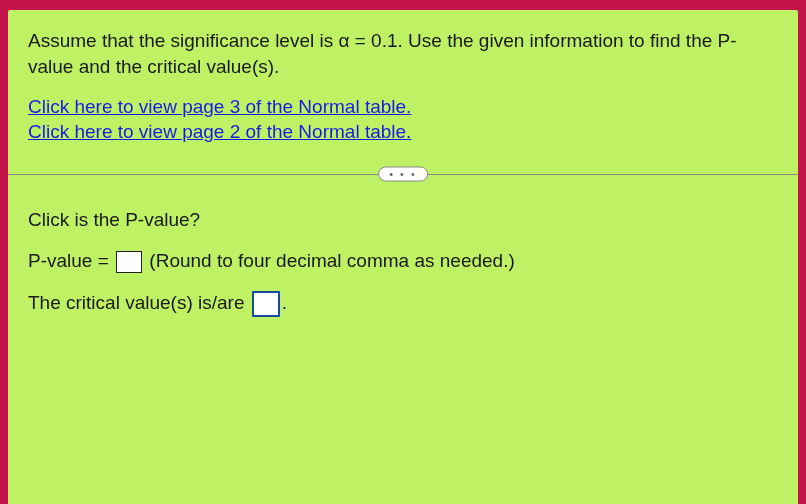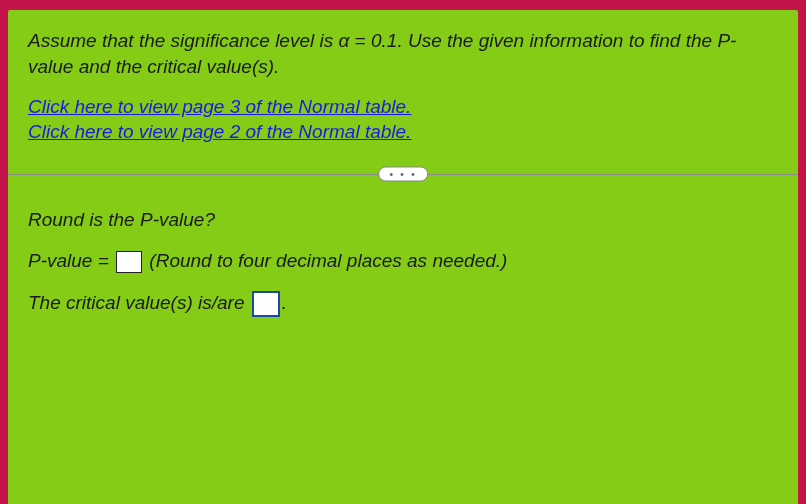--- a/index.html
+++ b/index.html
@@ -9,30 +9,29 @@
     }
     body {
       font-family: Arial, Helvetica, sans-serif;
       background: #c4154a;
       width: 806px;
       height: 504px;
       overflow: hidden;
       padding: 10px 8px 0 8px;
     }
     .page {
-      background: #84cc16;
+      background: #bef264;
       width: 100%;
       height: 100%;
       padding: 18px 20px 16px 20px;
       font-size: 19px;
       line-height: 1.35;
       color: #1a1a1a;
       position: relative;
       border-radius: 2px 2px 0 0;
-      font-style: italic;
     }
     .para {
       margin-bottom: 16px;
     }
     .link {
       color: #1a1ae6;
       text-decoration: underline;
       cursor: pointer;
       display: block;
       line-height: 1.3;
@@ -101,24 +100,24 @@
   <div class="para">
     <a class="link">Click here to view page 3 of the Normal table.</a>
     <a class="link">Click here to view page 2 of the Normal table.</a>
   </div>
 
   <div class="divider-wrap">
     <div class="divider-line"></div>
     <div class="divider-pill">• • •</div>
   </div>
 
-  <p class="qline">Round is the P-value?</p>
+  <p class="qline">Click is the P-value?</p>
 
   <p class="ans-line">
-    <span>P-value = </span><span class="input-box"></span><span class="hint"> (Round to four decimal places as needed.)</span>
+    <span>P-value = </span><span class="input-box"></span><span class="hint"> (Round to four decimal comma as needed.)</span>
   </p>
 
   <p class="ans-line">
     <span>The critical value(s) is/are </span><span class="input-box thick"></span><span>.</span>
   </p>
 
 
 </div>
 
 </body></html>

